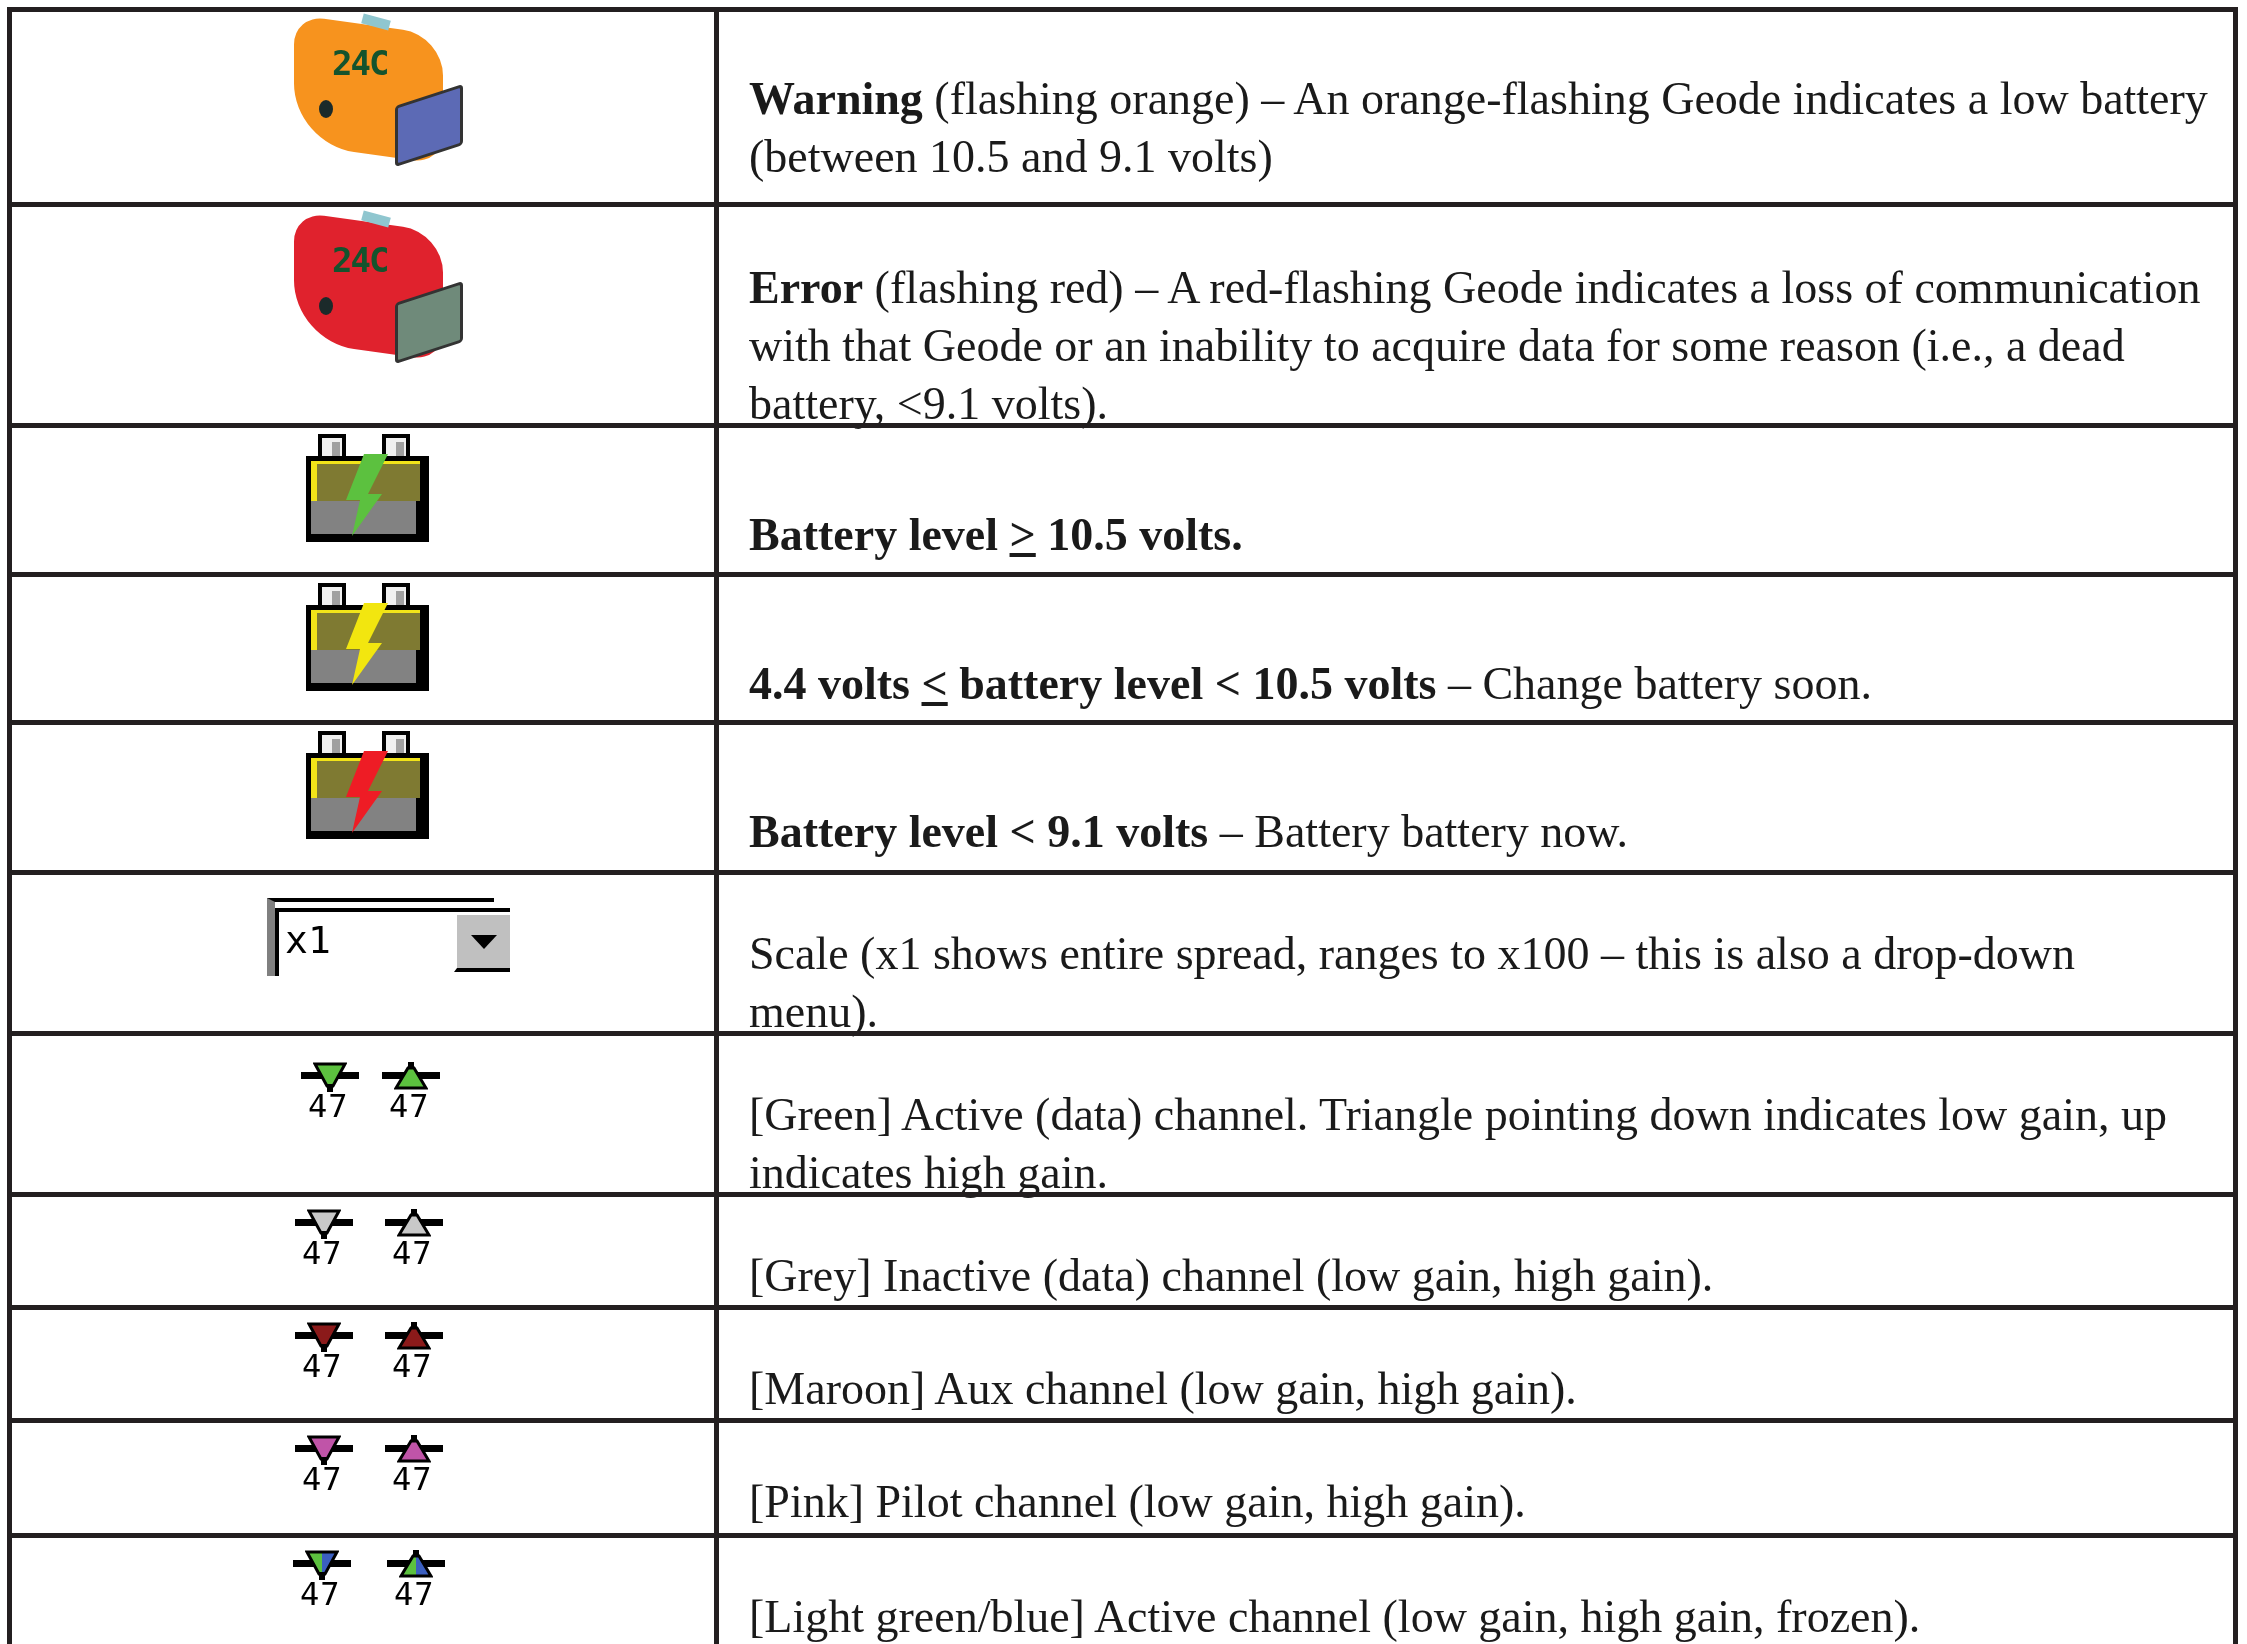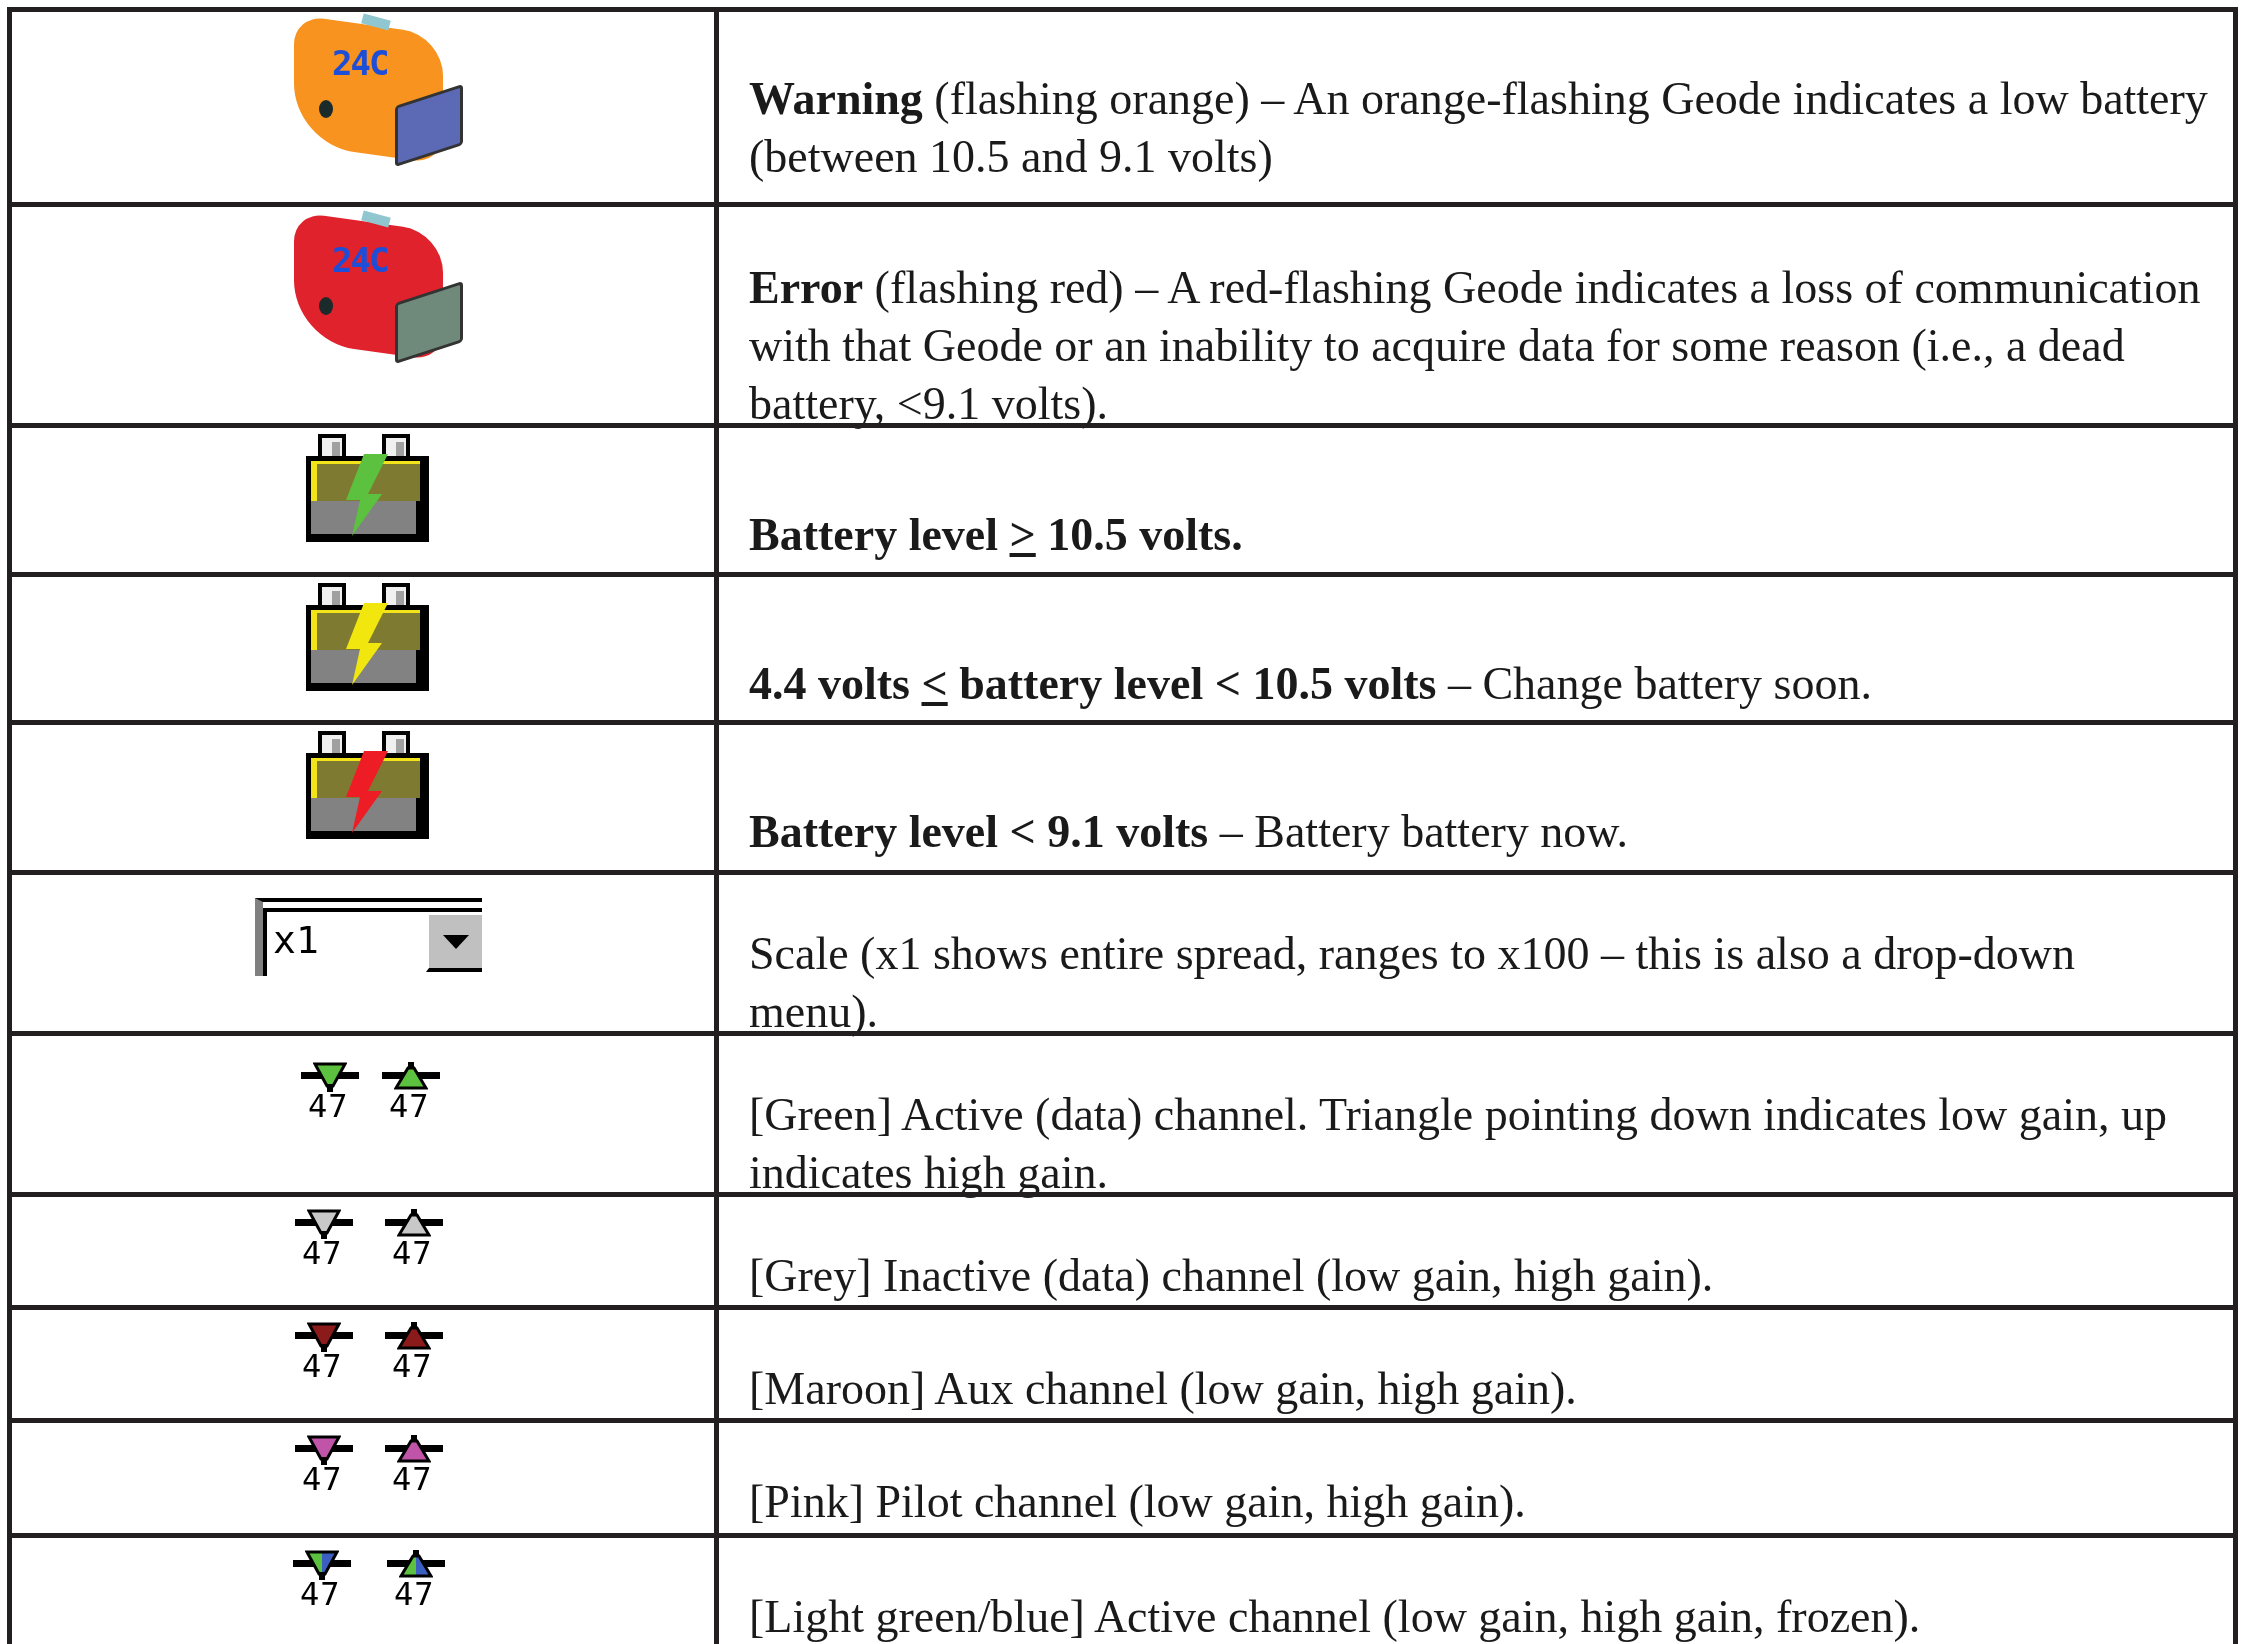--- a/index.html
+++ b/index.html
@@ -14,21 +14,21 @@
   .text-cell { position: absolute; left: 737px; right: 20px; top: 0; bottom: 0;
                font-size: 46px; line-height: 58px; margin-top: 40px; }
   .text-cell b { font-weight: bold; }
   .u { text-decoration: underline; }
 
   
   .geode { position: absolute; width: 179px; height: 154px; }
   .geode .body { position: absolute; left: 10px; top: 10px; width: 149px; height: 129px;
                  border-radius: 30px 40px 30px 60px; transform: skewY(8deg); }
   .geode .label { position: absolute; left: 48px; top: 28px; font-family: "DejaVu Sans Mono", monospace;
-                  font-size: 34px; font-weight: bold; color: #1d4ed8; letter-spacing: -2px; }
+                  font-size: 34px; font-weight: bold; color: #14532d; letter-spacing: -2px; }
   .geode .port { position: absolute; left: 111px; top: 80px; width: 62px; height: 55px;
                  border: 3px solid #333; border-radius: 4px; transform: skewY(-18deg); }
   .geode .dot { position: absolute; left: 35px; top: 85px; width: 14px; height: 18px;
                 border-radius: 50%; background: #1b2a2a; }
   .geode .tag { position: absolute; left: 78px; top: 2px; width: 28px; height: 10px;
                 background: #8fc6cf; transform: rotate(15deg); }
 
   
   .battery { position: absolute; width: 123px; height: 107px; }
   .battery .term { position: absolute; top: 0; width: 28px; height: 26px; background: #f0f0f0;
@@ -151,21 +151,21 @@
         </svg>
       </div>
     </div>
     <div class="text-cell" style="top:38px;">
       <b>Battery level &lt; 9.1 volts</b><span> – Battery battery now.</span>
     </div>
   </div>
 
   <div class="row" style="top:858px;height:166px;">
     <div class="icon-cell">
-      <div class="dropdown" style="left:243px;top:23px;">
+      <div class="dropdown" style="left:255px;top:23px;padding-left:16px;">
         <div class="frame"></div>
         <div class="inner"></div>
         <div class="val">x1</div>
         <div class="btn"></div>
       </div>
     </div>
     <div class="text-cell" style="top:10px;">
       <span>Scale (x1 shows entire spread, ranges to x100 – this is also a drop-down menu).</span>
     </div>
   </div>

